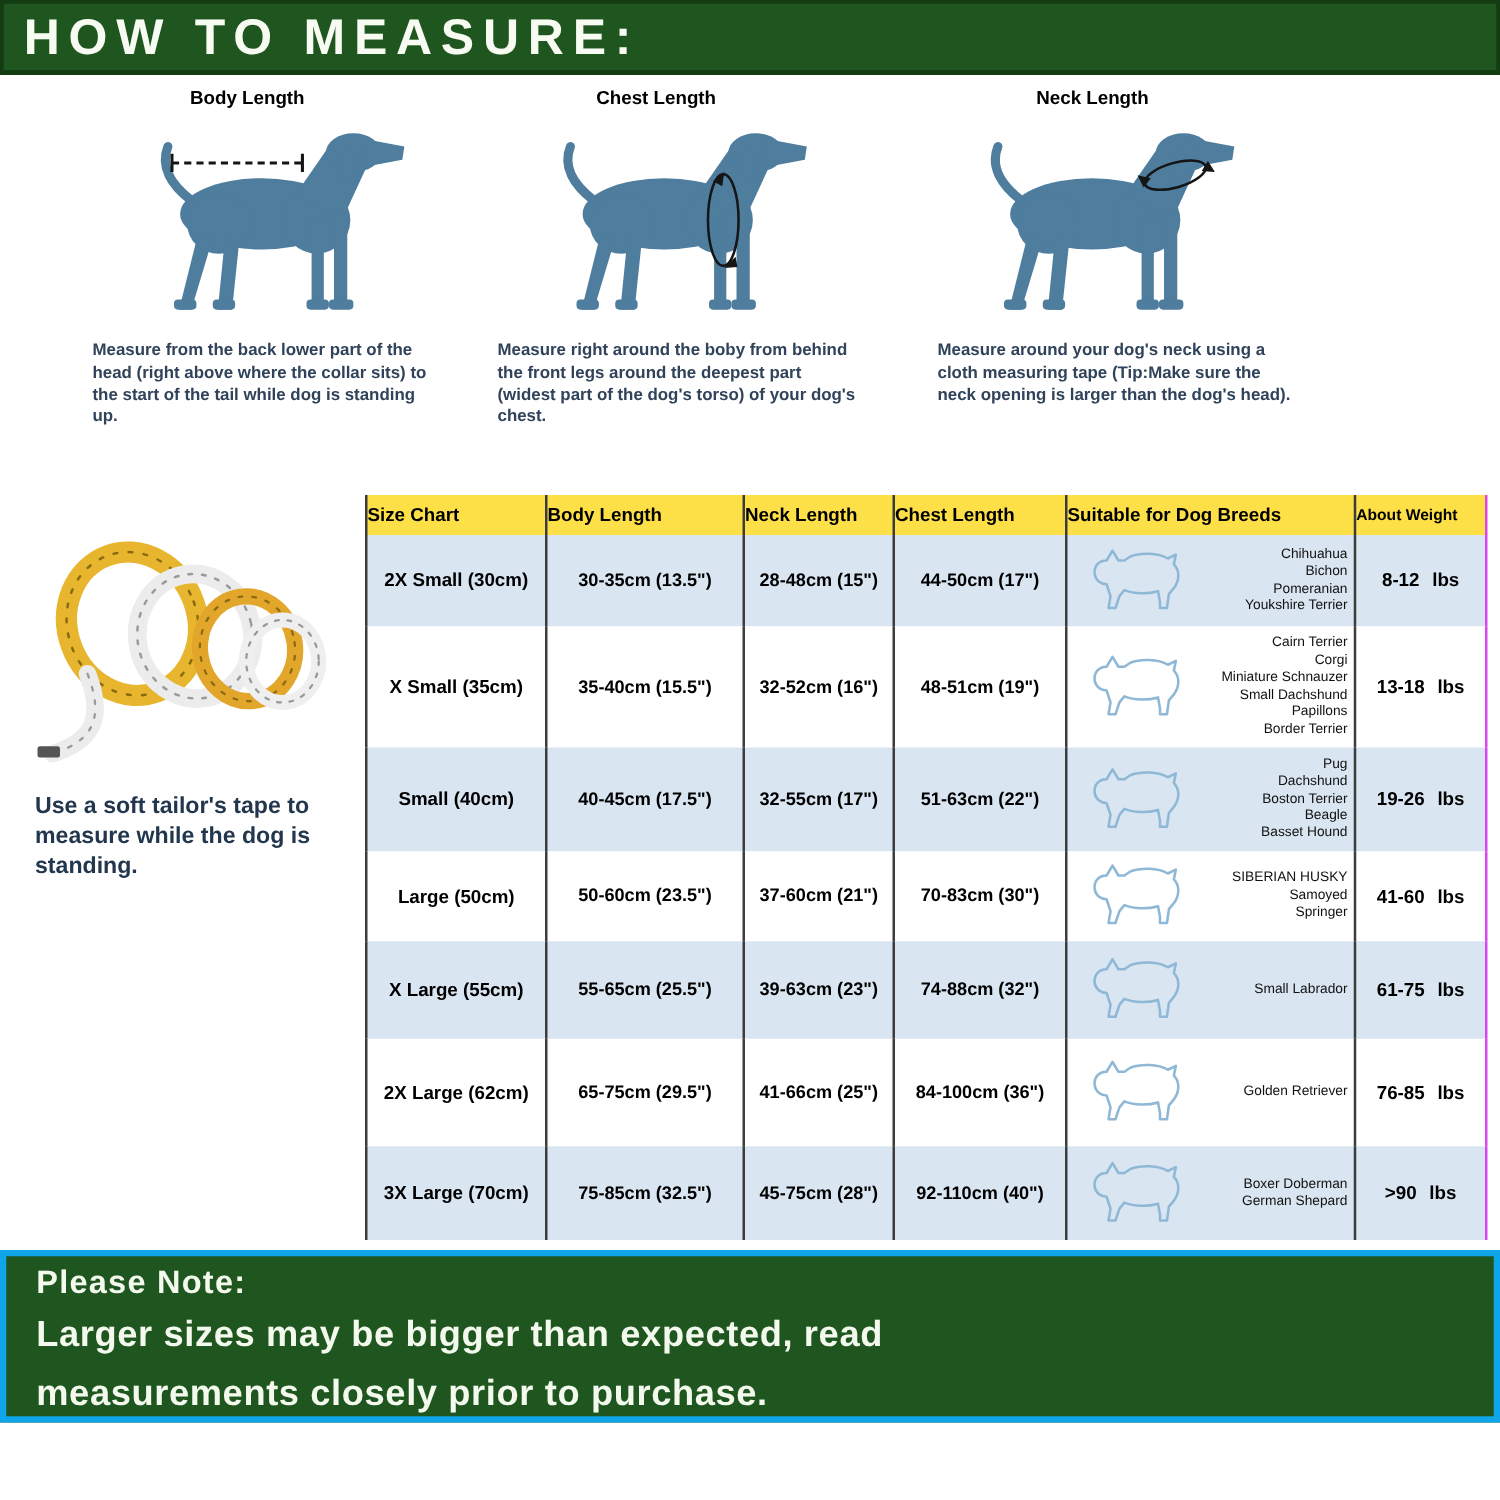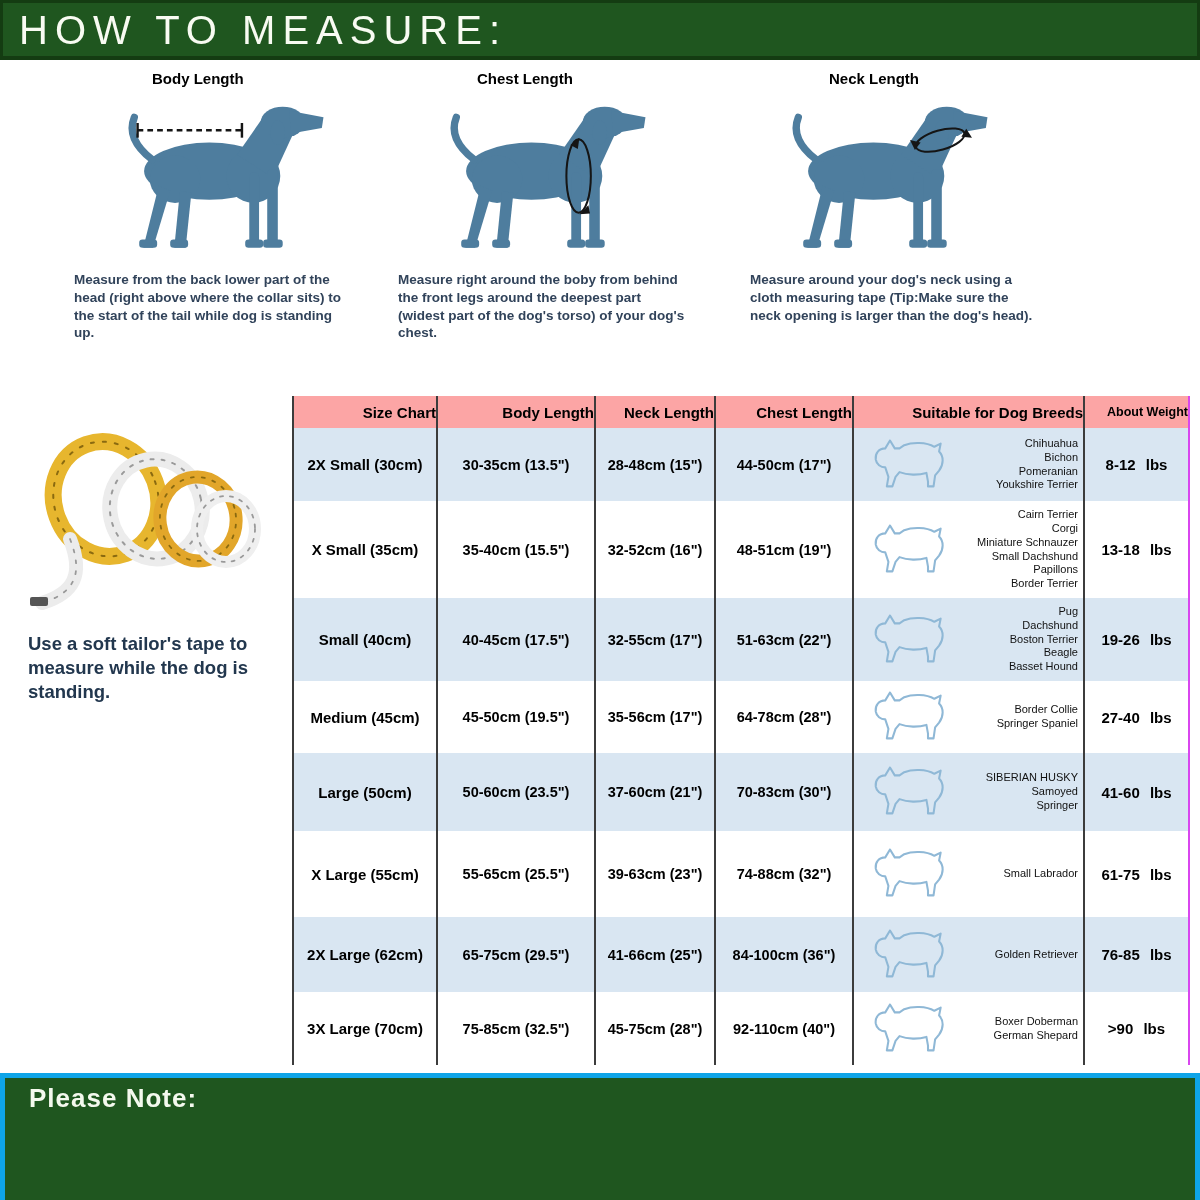--- a/index.html
+++ b/index.html
@@ -10,21 +10,21 @@
     font-family:"Liberation Sans", sans-serif;
     color:#000;
   }
   
   .header-bar {
     height:60px; background:#1f561f;
     border:3px solid #143c12; border-bottom-width:4px;
     display:flex; align-items:center; padding-left:16px;
   }
   .header-bar h1 {
-    margin:0; color:#f8fbf2; font-size:40px; font-weight:normal;
+    margin:0; color:#f8fbf2; font-size:40px; font-weight:bold;
     letter-spacing:7px; line-height:1;
   }
   
   .diagrams {
     display:flex; padding:10px 0 0 40px; height:334px;
   }
   .diagram { width:315px; margin-right:37px; }
   .diagram .label { font-size:15px; font-weight:bold; color:#000; }
   .d1 .label { padding-left:112px; }
   .d2 .label, .d3 .label { padding-left:85px; }
@@ -46,21 +46,21 @@
     margin-top:14px; padding-left:14px; width:250px;
     font-size:18.5px; font-weight:600; color:#22374e; line-height:1.3;
   }
   
   table.size-table { border-collapse:collapse; table-layout:fixed; width:896px; margin-top:2px; }
   col.c-size{width:144px} col.c-body{width:158px} col.c-neck{width:120px}
   col.c-chest{width:138px} col.c-breeds{width:231px} col.c-weight{width:105px}
   .size-table th, .size-table td { border-left:2px solid #3c3c3c; padding:0; }
   .size-table th:last-child, .size-table td:last-child { border-right:2px solid #d946ef; }
   .size-table thead th {
-    height:32px; font-size:15px; font-weight:bold; text-align:right; background:#fca5a5;
+    height:32px; font-size:15px; font-weight:bold; text-align:left; background:#fde047;
   }
   .size-table thead th:last-child { font-size:12.5px; }
   .size-table tbody tr:nth-child(odd) { background:#d9e6f2; }
   .size-table td { text-align:center; font-weight:bold; font-size:14.5px; }
   .size-table tbody tr:nth-child(1) td{height:73px}
   .size-table tbody tr:nth-child(2) td{height:97px}
   .size-table tbody tr:nth-child(3) td{height:83px}
   .size-table tbody tr:nth-child(4) td{height:72px}
   .size-table tbody tr:nth-child(5) td{height:78px}
   .size-table tbody tr:nth-child(6) td{height:86px}
@@ -266,40 +266,20 @@
                 <div>Dachshund</div>
                 <div>Boston Terrier</div>
                 <div>Beagle</div>
                 <div>Basset Hound</div>
               </span>
         </div>
       </td>
       <td class="weight-cell">19-26 lbs</td>
     </tr>
         <tr>
-      <td class="size-cell">Medium (45cm)</td>
-      <td>45-50cm (19.5")</td>
-      <td>35-56cm (17")</td>
-      <td>64-78cm (28")</td>
-      <td class="breeds-cell">
-        <div class="breeds-inner">
-          <span class="breed-icon">
-            <svg viewBox="0 0 96 70">
-                  <use href="#breed-dog"></use>
-                </svg>
-          </span>
-          <span class="breed-names">
-                <div>Border Collie</div>
-                <div>Springer Spaniel</div>
-              </span>
-        </div>
-      </td>
-      <td class="weight-cell">27-40 lbs</td>
-    </tr>
-        <tr>
       <td class="size-cell">Large (50cm)</td>
       <td>50-60cm (23.5")</td>
       <td>37-60cm (21")</td>
       <td>70-83cm (30")</td>
       <td class="breeds-cell">
         <div class="breeds-inner">
           <span class="breed-icon">
             <svg viewBox="0 0 96 70">
                   <use href="#breed-dog"></use>
                 </svg>
@@ -371,13 +351,14 @@
       </td>
       <td class="weight-cell">&gt;90 lbs</td>
     </tr>
       </tbody>
   </table>
 
 </div>
 
 <div class="footer-bar">
   <div class="note-title">Please Note:</div>
+  <div class="note-msg">Larger sizes may be bigger than expected, read measurements closely prior to purchase.</div>
 </div>
 
 </body></html>

